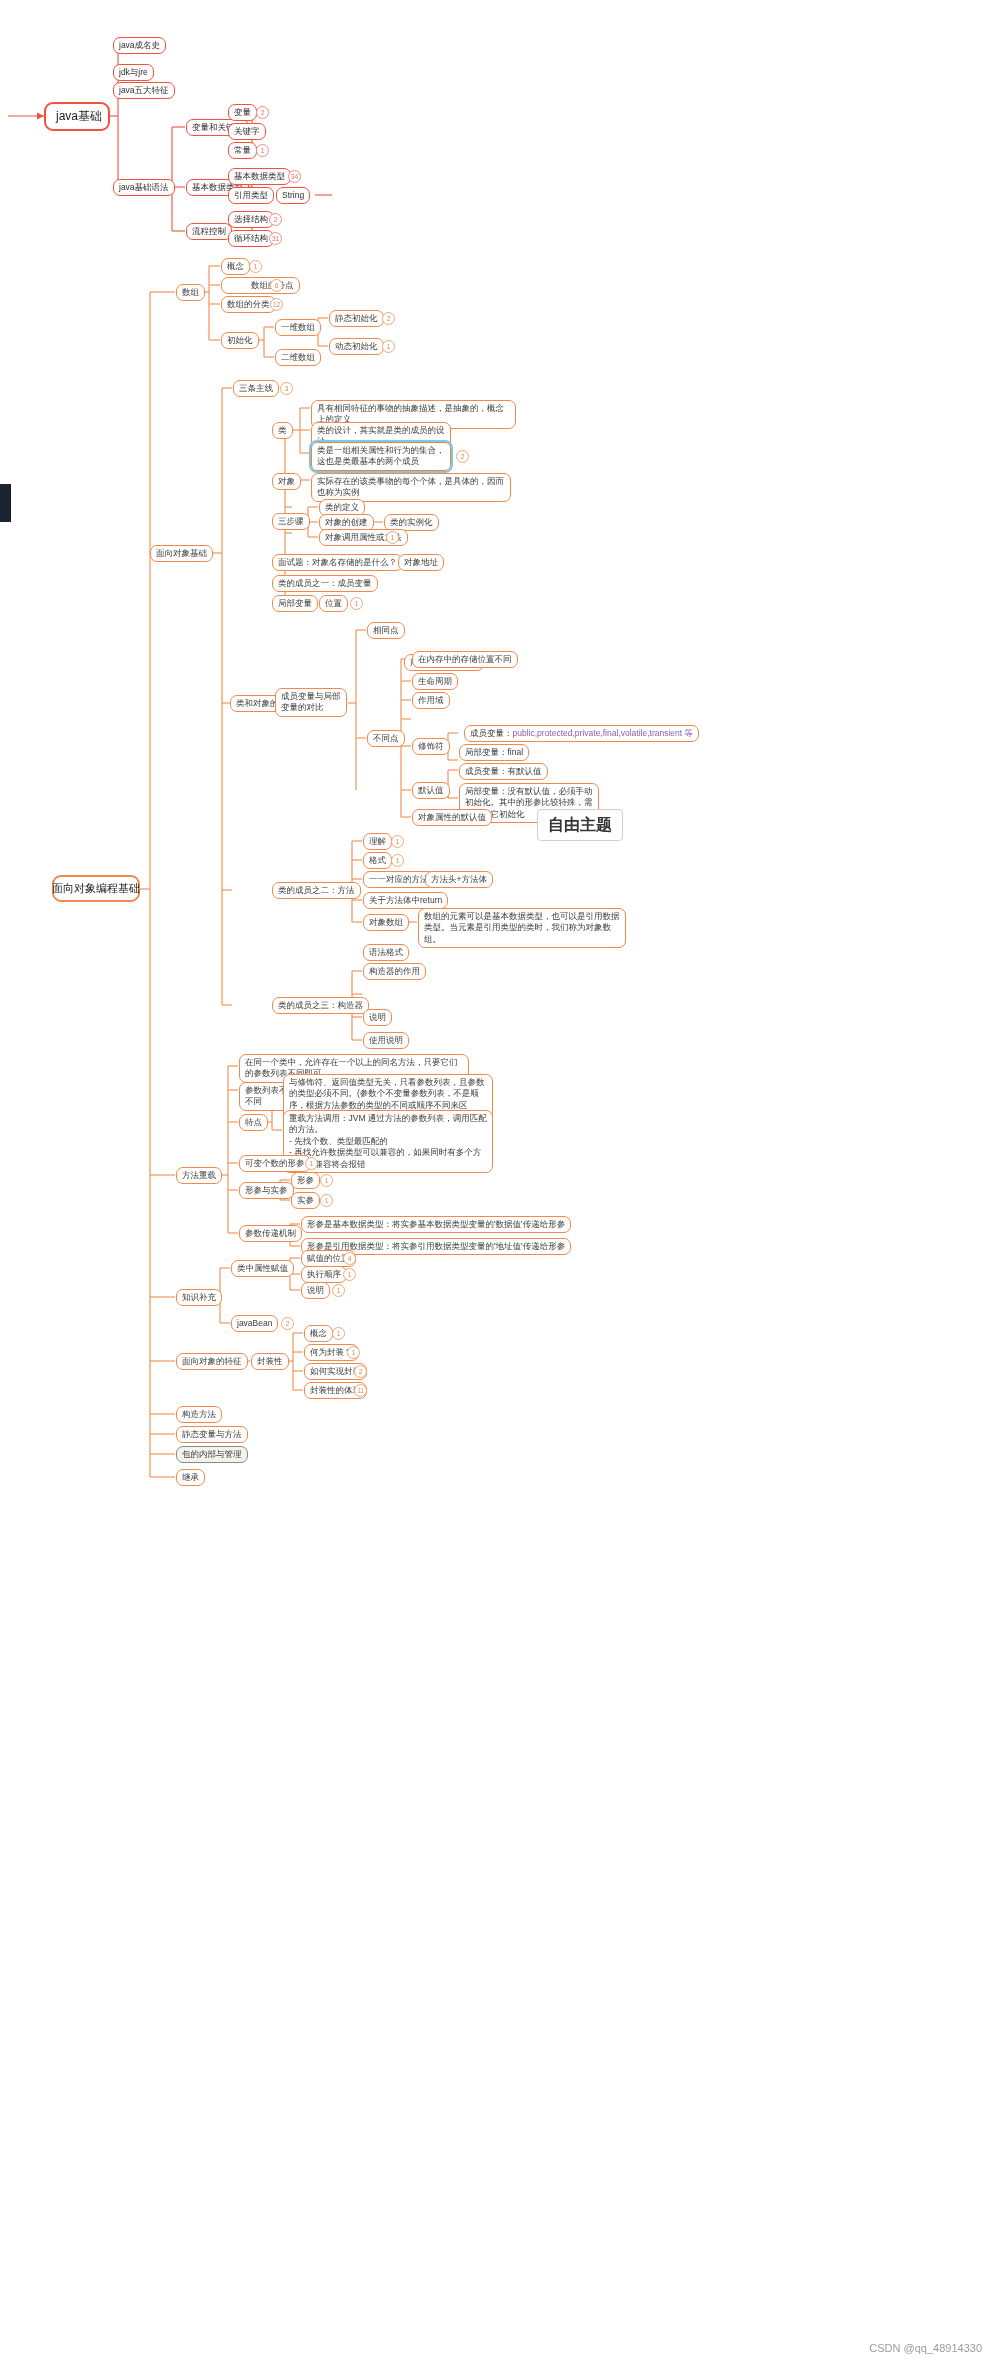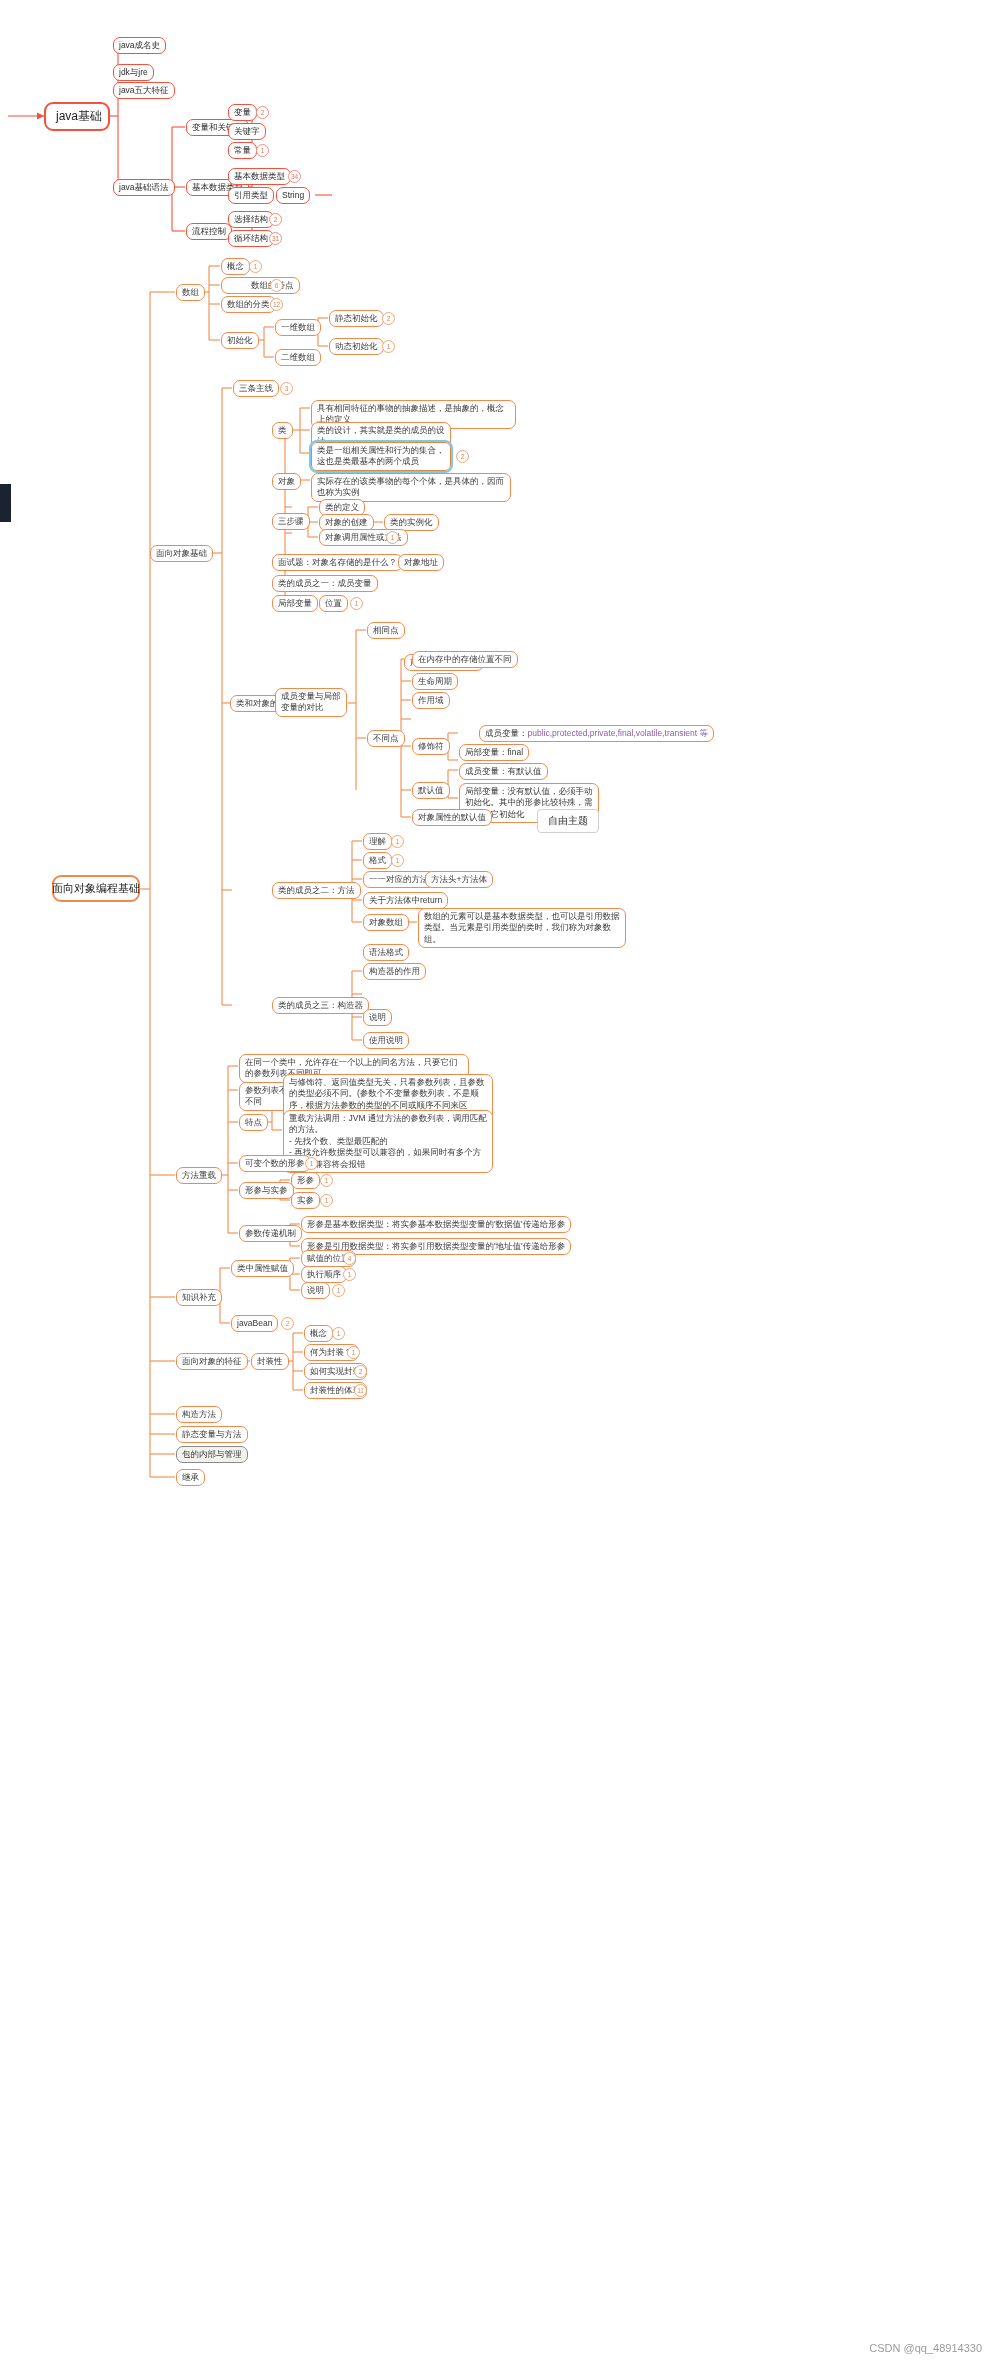--- a/index.html
+++ b/index.html
@@ -24,21 +24,21 @@
   .node.red{border-color:#f4503c;color:#2e2e2e;}
   .node.root-red{
     border:2px solid #f4503c;border-radius:9px;font-size:12px;
     padding:5px 10px;color:#222;
   }
   .node.root-orange{
     border:2px solid #f08a4b;border-radius:9px;font-size:11px;
     padding:5px 9px;color:#222;
   }
   .node.hi{border:1px solid #e08a40;outline:2px solid #7ec8e8;outline-offset:0px;border-radius:6px;}
-  .node.freetheme{border:1px solid #cfcfcf;color:#333;font-size:10px;border-radius:4px;background:#fff;}
+  .node.freetheme{border:1px solid #cfcfcf;color:#333;font-size:16px;border-radius:4px;background:#fff;font-weight:bold;}
   .node.dashedsel{border:1px solid #8a8a8a;background:#f3f3ee;}
   .node .mono{color:#8a5fb0;}
 
   .badge{
     position:absolute;width:11px;height:11px;border-radius:50%;
     border:1px solid #f0a878;color:#d98a50;background:#fff;
     font-size:6.5px;line-height:9px;text-align:center;
     display:flex;align-items:center;justify-content:center;
   }
   .badge.red{border-color:#f3907f;color:#e8705c;}
@@ -457,21 +457,21 @@
     </div>
   <div class="node" style="left:412px;top:673px;">
       <span>生命周期</span>
     </div>
   <div class="node" style="left:412px;top:692px;">
       <span>作用域</span>
     </div>
   <div class="node" style="left:412px;top:738px;">
       <span>修饰符</span>
     </div>
-  <div class="node" style="left:479px;top:725px;">
+  <div class="node" style="left:464px;top:725px;">
     <span>成员变量：</span>
       <span class="mono">public,protected,private,final,volatile,transient 等</span>
   </div>
   <div class="node" style="left:459px;top:744px;">
       <span>局部变量：final</span>
     </div>
   <div class="node" style="left:412px;top:782px;">
       <span>默认值</span>
     </div>
   <div class="node" style="left:459px;top:763px;">

